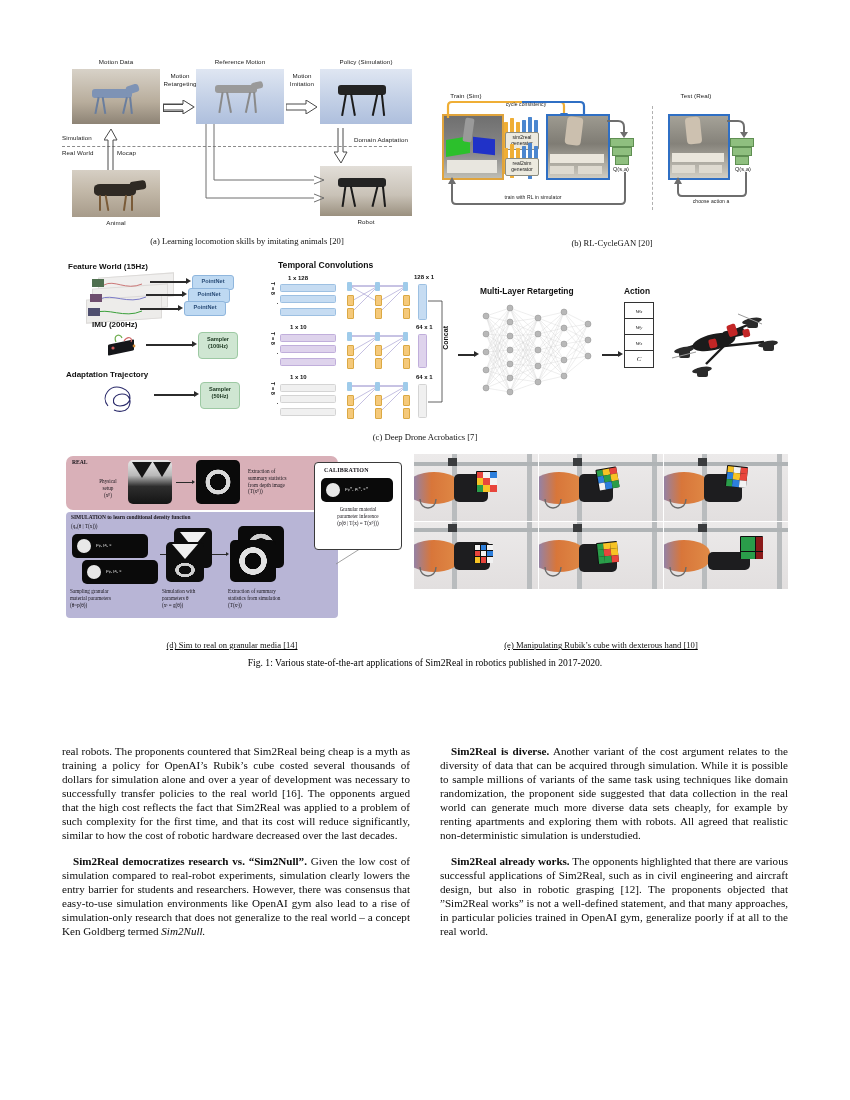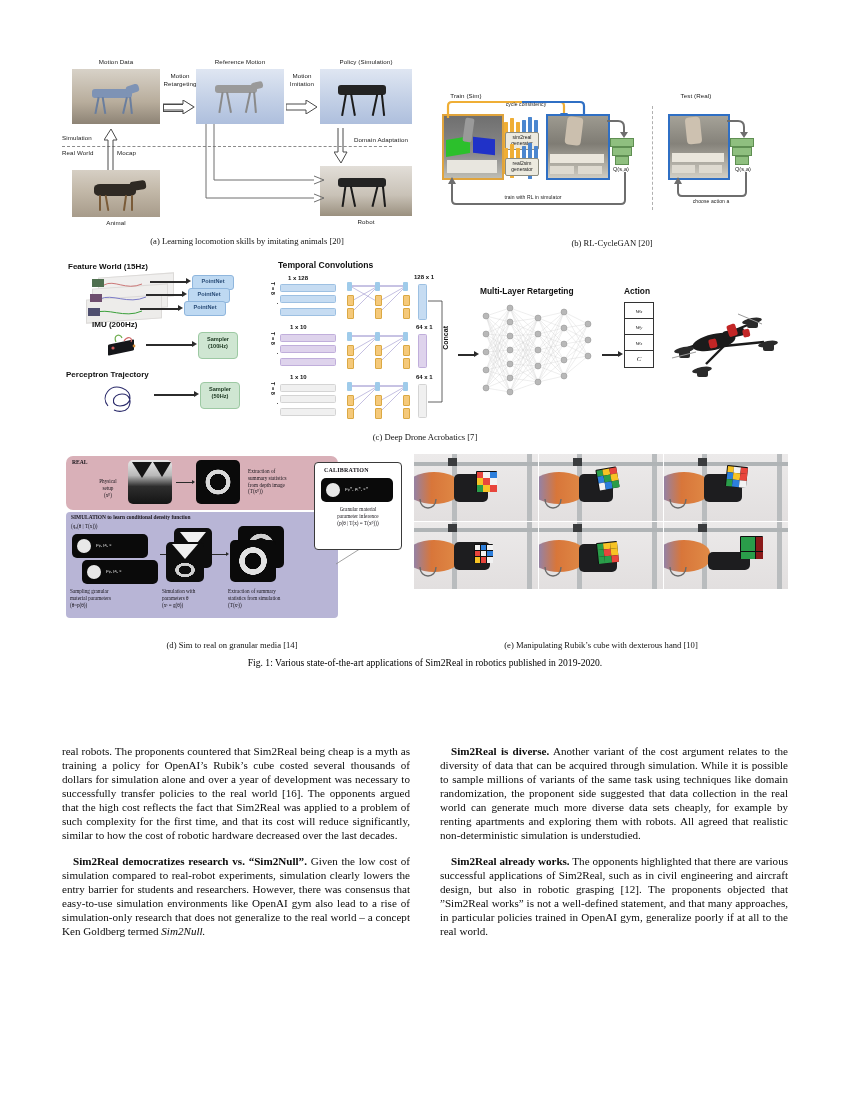--- a/index.html
+++ b/index.html
@@ -388,21 +388,21 @@
           <circle cx="9" cy="16" r="1.6" fill="#cf5a5a"></circle>
           <circle cx="30" cy="14" r="1.4" fill="#cf8a3a"></circle>
         </svg>
       </div>
       <div class="darrow" style="left:84px;top:82px;width:46px;"></div>
       <div class="samp" style="left:136px;top:70px;width:38px;height:22px;">
         <span style="white-space:pre-line;">Sampler
 (100Hz)</span>
       </div>
 
-      <div class="hdr" style="left:4px;top:108px;">Perceptron Trajectory</div>
+      <div class="hdr" style="left:4px;top:108px;">Adaptation Trajectory</div>
       <svg style="position:absolute;left:36px;top:118px;" width="50" height="34">
         <path d="M10,26 C2,16 12,4 24,8 C36,12 34,26 22,26 C12,26 14,14 24,14 C32,14 34,22 30,28 C27,32 20,32 16,30" stroke="#2a2a6a" stroke-width="1.1" fill="none"></path>
       </svg>
       <div class="darrow" style="left:92px;top:132px;width:40px;"></div>
       <div class="samp" style="left:138px;top:120px;width:38px;height:22px;">
         <span style="white-space:pre-line;">Sampler
 (50Hz)</span>
       </div>
 
       <div class="hdr" style="left:216px;top:-2px;font-size:8.6px;">Temporal Convolutions</div>
@@ -815,26 +815,26 @@
                 <i style="background:#8b1a1a"></i>
             </div>
             <svg style="position:absolute;left:4px;bottom:6px;" width="22" height="18">
                 <path d="M2,2 C2,14 18,14 18,2" stroke="#6a6a6a" stroke-width="1.4" fill="none"></path>
               </svg>
           </div>
         </div>
       </div>
     </div>
 
-    <div style="position:relative;display:flex;justify-content:space-between;margin-top:4px;">
+    <div style="position:relative;display:flex;justify-content:space-between;margin-top:4px;text-decoration:underline;">
       <div class="cap" style="width:340px;">(d) Sim to real on granular media [14]</div>
       <div class="cap" style="width:374px;">(e) Manipulating Rubik’s cube with dexterous hand [10]</div>
     </div>
 
-    <div class="figcap-main">Fig. 1: Various state-of-the-art applications of Sim2Real in robotics published in 2019-2020.</div>
+    <div class="figcap-main">Fig. 1: Various state-of-the-art applications of Sim2Real in robotics published in 2017-2020.</div>
   </div>
 
   <div class="cols">
 
     <div class="col">
       <p class="body">real robots. The proponents countered that Sim2Real being cheap is a myth as training a policy for OpenAI’s Rubik’s cube costed several thousands of dollars for simulation alone and over a year of development was necessary to successfully transfer policies to the real world [16]. The opponents argued that the high cost reflects the fact that Sim2Real was applied to a problem of such complexity for the first time, and that its cost will reduce significantly, similar to how the cost of robotic hardware decreased over the last decades.</p>
       <p class="body indent">
         <span class="runin">Sim2Real democratizes research vs. “Sim2Null”.</span><span> Given the low cost of simulation compared to real-robot experiments, simulation clearly lowers the entry barrier for students and researchers. However, there was consensus that easy-to-use simulation environments like OpenAI gym also lead to a rise of simulation-only research that does not generalize to the real world – a concept Ken Goldberg termed </span><span class="ital">Sim2Null.</span>
       </p>
     </div>

